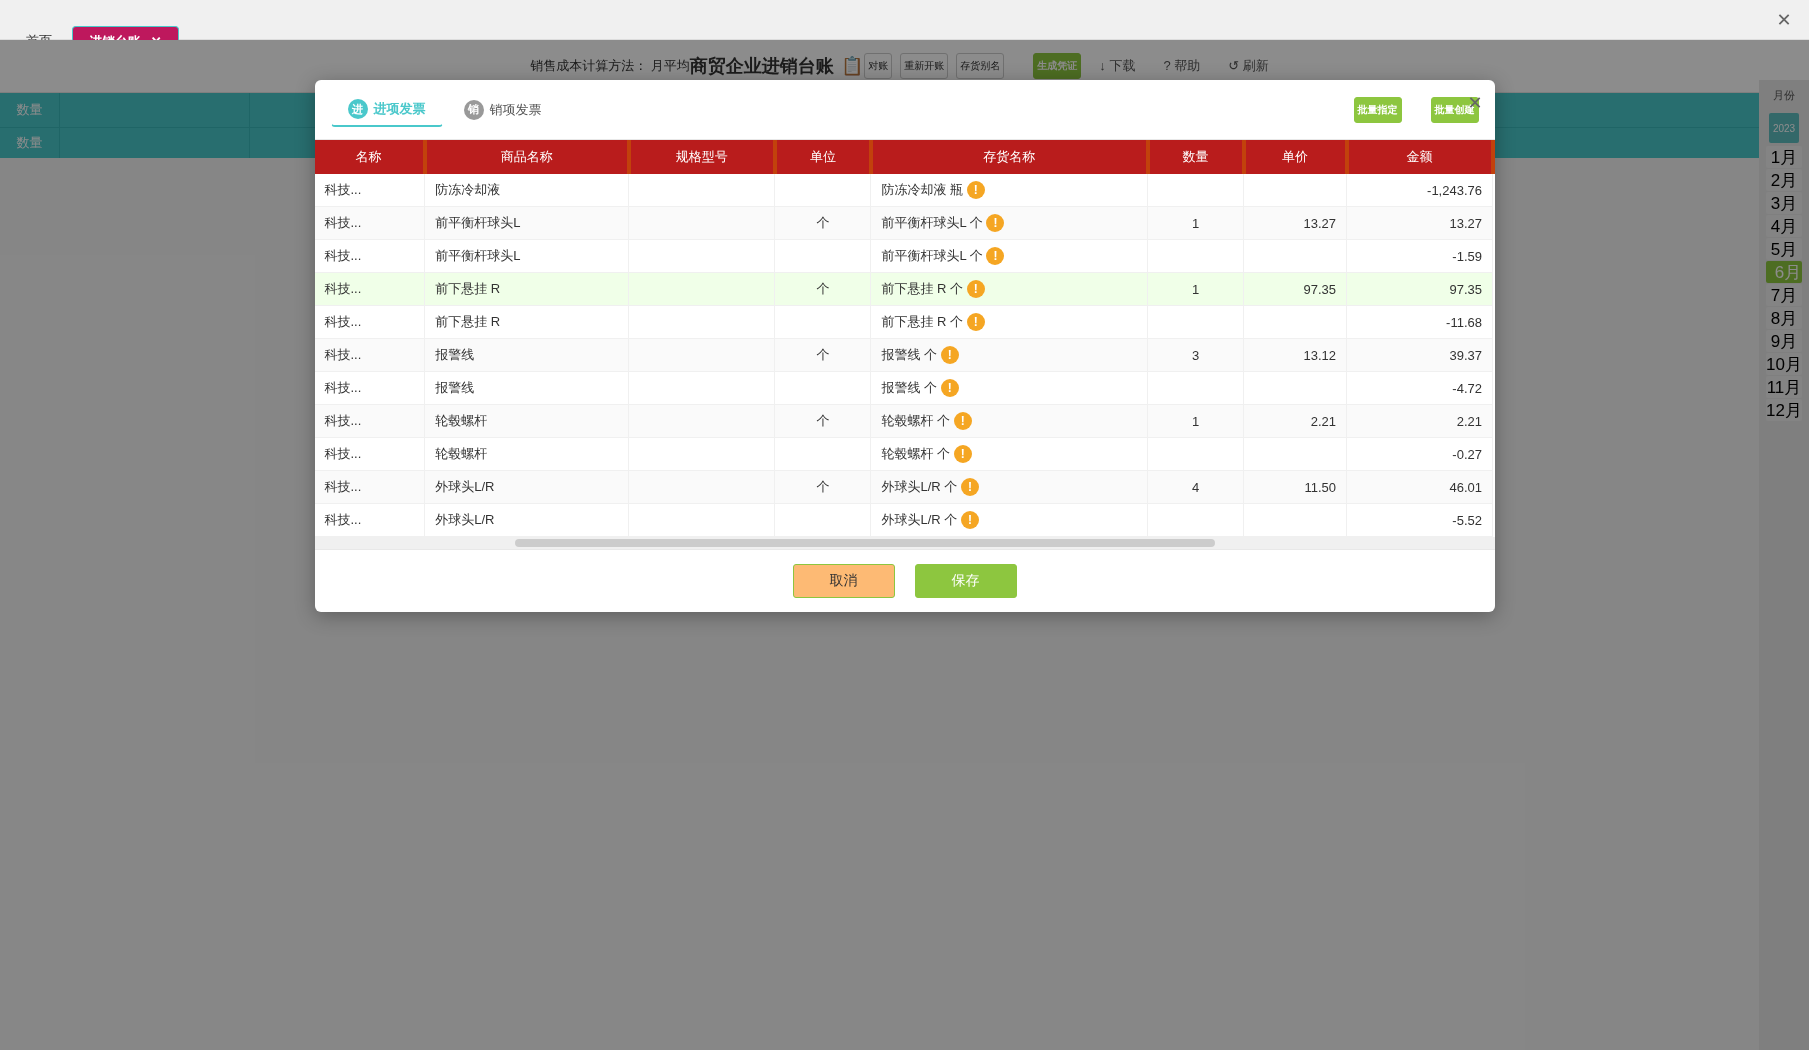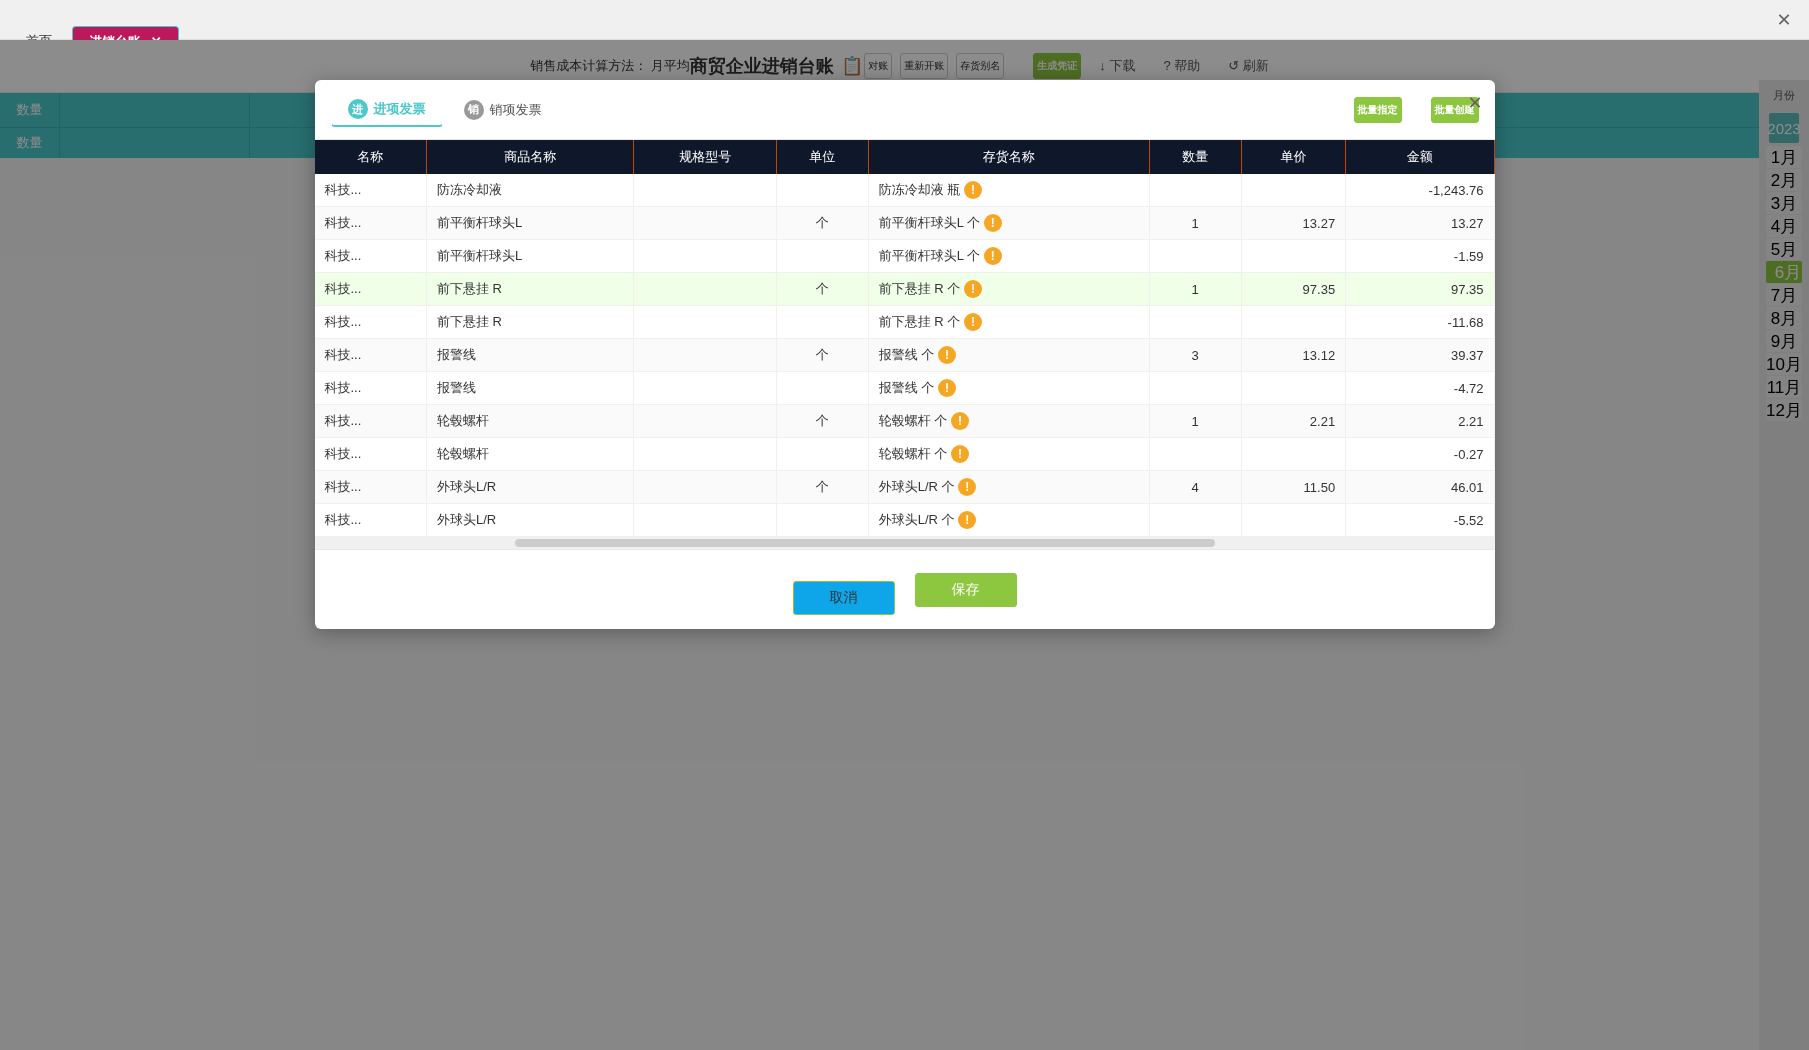--- a/index.html
+++ b/index.html
@@ -138,21 +138,21 @@
     }
     .sidebar-year-btn {
       width: 30px;
       height: 30px;
       background: #5dbec0;
       color: #fff;
       display: flex;
       align-items: center;
       justify-content: center;
       cursor: pointer;
-      font-size: 15px;
+      font-size: 10px;
       border-radius: 2px;
       writing-mode: horizontal-tb;
     }
     .sidebar-month-btn {
       width: 36px;
       height: 22px;
       display: flex;
       align-items: center;
       justify-content: center;
       cursor: pointer;
@@ -239,25 +239,25 @@
     .modal-table-wrap {
       flex: 1;
       overflow-y: auto;
       overflow-x: hidden;
     }
     .modal-table {
       width: 100%;
       border-collapse: collapse;
     }
     .modal-table thead th {
-      background: #0f172a;
+      background: #b91c1c;
       color: #fff;
       padding: 8px 10px;
       text-align: center;
-      border-right: 1px solid #c2410c;
+      border-right: 4px solid #c2410c;
       font-size: 13px;
       font-weight: normal;
       position: sticky;
       top: 0;
     }
     .modal-table tbody tr {
       border-bottom: 1px solid #f0f0f0;
     }
     .modal-table tbody tr:nth-child(odd) {
       background: #fff;
@@ -300,26 +300,25 @@
       display: flex;
       justify-content: center;
       align-items: center;
       gap: 20px;
       padding: 14px;
       border-top: 1px solid #e8e8e8;
     }
     .btn-cancel {
       padding: 7px 36px;
       border: 1px solid #8dc63f;
-      background: #0ea5e9;
+      background: #fdba74;
       color: #333;
       border-radius: 3px;
       cursor: pointer;
       font-size: 14px;
-      margin-top: 17px;
     }
     .btn-save {
       padding: 7px 36px;
       background: #8dc63f;
       color: #fff;
       border: 1px solid #8dc63f;
       border-radius: 3px;
       cursor: pointer;
       font-size: 14px;
     }

